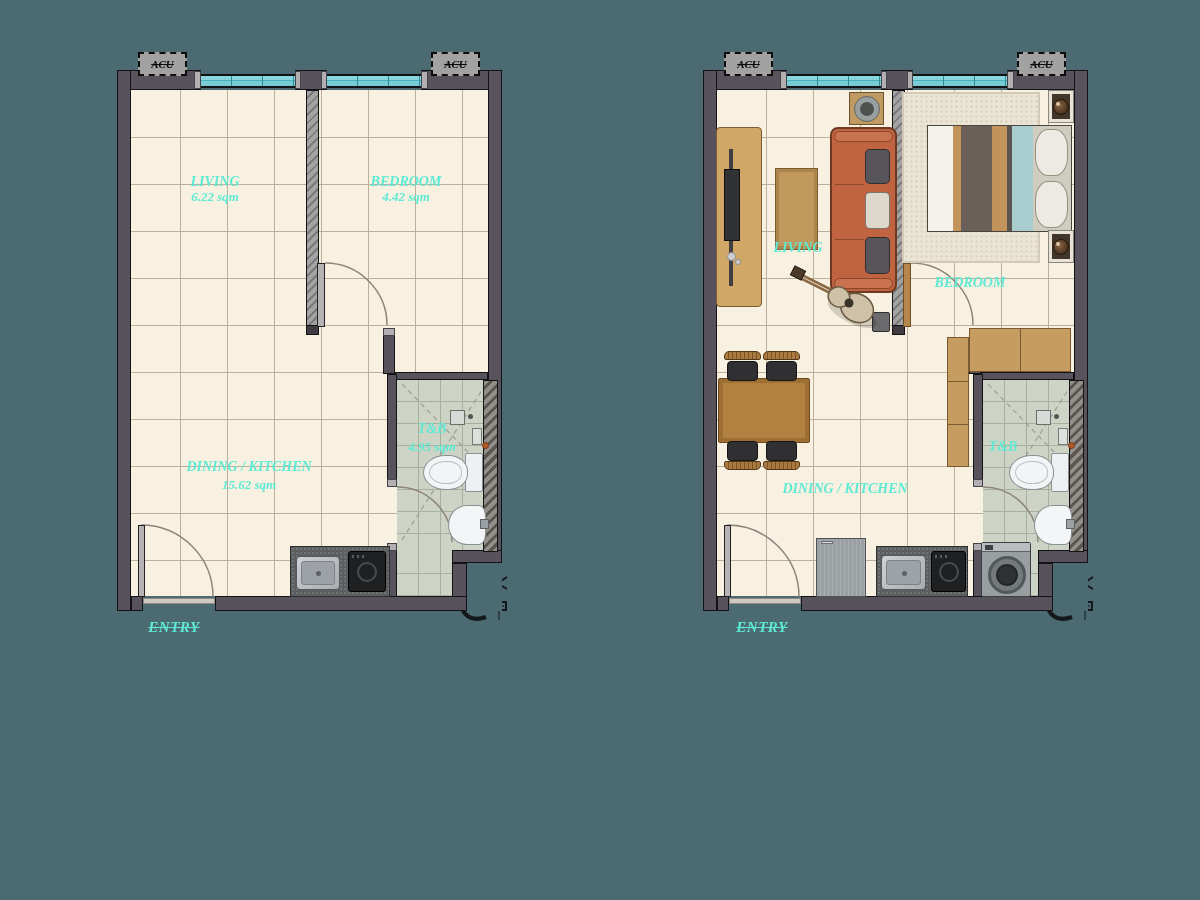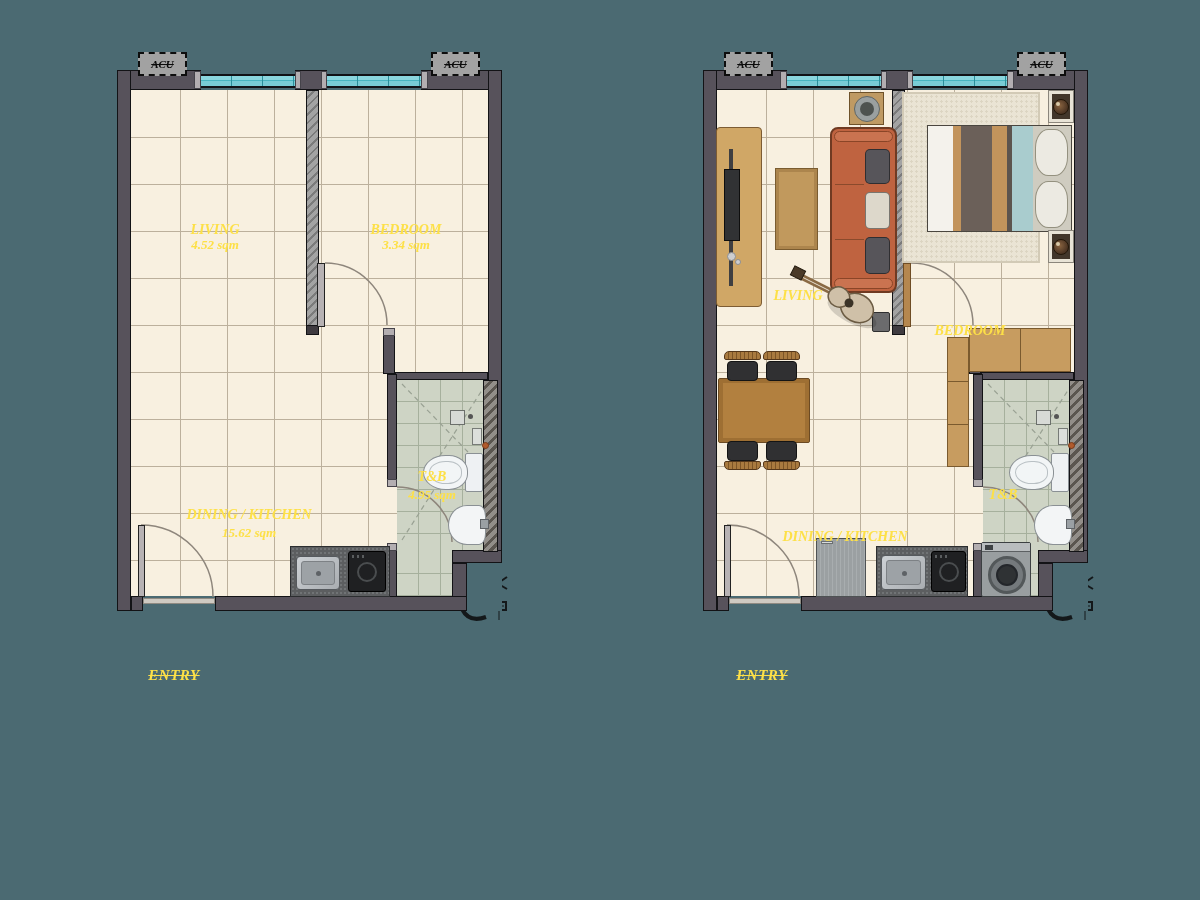--- a/index.html
+++ b/index.html
@@ -33,21 +33,21 @@
   .acu{position:absolute;z-index:5;top:0;width:49px;height:24px;background:#a2a2a2;
     border:2px dashed #0d0d0d;color:#0b0b0b;font:italic bold 11px "Liberation Serif",serif;
     text-align:center;line-height:20px;text-decoration:line-through;}
   .notch{position:absolute;z-index:4;background:#4b6a72;}
   .threshold{position:absolute;z-index:4;background:#cfcac2;border:1px solid #8f8a82;}
   .leaf{position:absolute;z-index:4;background:#b7b2b4;border:1px solid #222;}
   .leaf.wood{background:#b5874e;border-color:#6e4c24;}
 
   
   .rlabel{position:absolute;z-index:7;transform:translateX(-50%);white-space:nowrap;
-    color:#fde047;font:italic bold 14px "Liberation Serif",serif;text-align:center;margin-top:48px;}
+    color:#5eead4;font:italic bold 14px "Liberation Serif",serif;text-align:center;}
   .rlabel.small{font-size:13px;}
   .entry{font-size:15px;letter-spacing:.5px;text-decoration:line-through;
     text-decoration-thickness:1px;}
 
   
   .fix{position:absolute;z-index:5;}
   .shower{background:#d7dad6;border:1px solid #6b6f6b;}
   .knob{background:#555;border-radius:50%;}
   .shelf{background:#dcdfdb;border:1px solid #777b77;}
   .odot{background:#b05a2c;border:1px solid #7a3a18;border-radius:50%;}
@@ -186,23 +186,23 @@
   <div class="sink" style="left:179px;top:504px;width:44px;height:34px;">
     <div class="inner"></div>
     <div class="drain"></div>
   </div>
   <div class="cooktop" style="left:231px;top:499px;width:38px;height:41px;">
     <div class="ring"></div>
     <div class="dots"></div>
   </div>
 
   <div class="rlabel" style="left:98px;top:122px;">LIVING</div>
-  <div class="rlabel small" style="left:98px;top:137px;">4.52 sqm</div>
+  <div class="rlabel small" style="left:98px;top:137px;">6.22 sqm</div>
   <div class="rlabel" style="left:289px;top:122px;">BEDROOM</div>
-  <div class="rlabel small" style="left:289px;top:137px;">3.34 sqm</div>
+  <div class="rlabel small" style="left:289px;top:137px;">4.42 sqm</div>
   <div class="rlabel" style="left:132px;top:407px;">DINING / KITCHEN</div>
   <div class="rlabel small" style="left:132px;top:425px;">15.62 sqm</div>
   <div class="rlabel" style="left:315px;top:369px;">T&amp;B</div>
   <div class="rlabel small" style="left:315px;top:387px;">4.95 sqm</div>
   <div class="rlabel entry" style="left:57px;top:567px;">ENTRY</div>
 </div>
 
 <div class="plan" style="left:703px;">
 
   <div class="floor" style="left:14px;top:38px;width:357px;height:506px;"></div>

